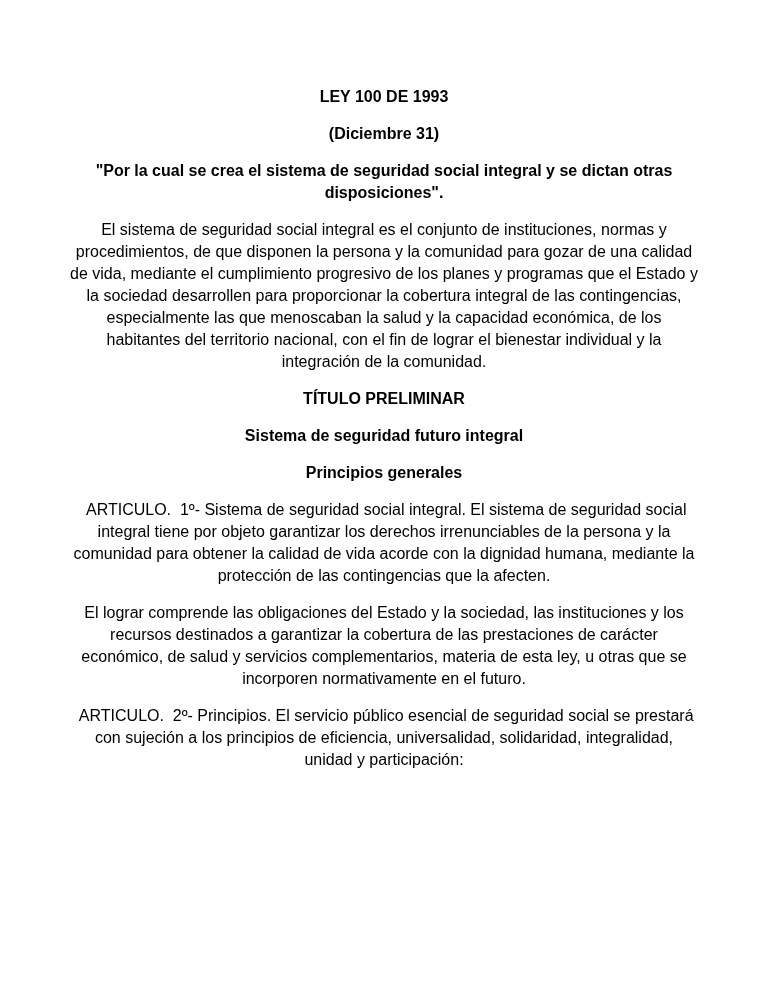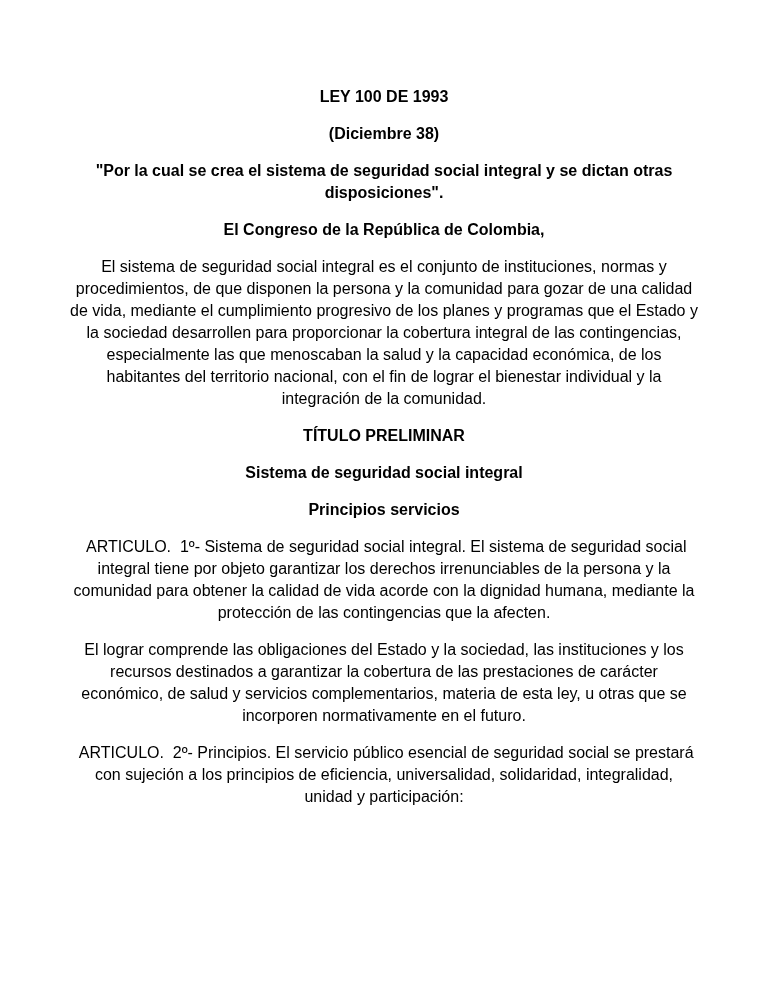--- a/index.html
+++ b/index.html
@@ -36,36 +36,35 @@
     font-weight: normal;
   }
 </style>
 </head>
 <body>
 
 <div class="page">
 
   <p class="heading">LEY 100 DE 1993</p>
 
-  <p class="heading">(Diciembre 38)</p>
+  <p class="heading">(Diciembre 31)</p>
 
   <p class="heading">"Por la cual se crea el sistema de seguridad social integral y se dictan otras disposiciones".</p>
 
-  <p class="heading">El Congreso de la República de Colombia,</p>
 
 
 
   <p class="body-par">El sistema de seguridad social integral es el conjunto de instituciones, normas y procedimientos, de que disponen la persona y la comunidad para gozar de una calidad de vida, mediante el cumplimiento progresivo de los planes y programas que el Estado y la sociedad desarrollen para proporcionar la cobertura integral de las contingencias, especialmente las que menoscaban la salud y la capacidad económica, de los habitantes del territorio nacional, con el fin de lograr el bienestar individual y la integración de la comunidad.</p>
 
   <p class="heading">TÍTULO PRELIMINAR</p>
 
-  <p class="heading">Sistema de seguridad social integral</p>
+  <p class="heading">Sistema de seguridad futuro integral</p>
 
 
-  <p class="heading">Principios servicios</p>
+  <p class="heading">Principios generales</p>
 
   <p class="body-par pre"><span class="lead"> ARTICULO.  1º- Sistema de seguridad social integral</span><span>. El sistema de seguridad social integral tiene por objeto garantizar los derechos irrenunciables de la persona y la comunidad para obtener la calidad de vida acorde con la dignidad humana, mediante la protección de las contingencias que la afecten.</span></p>
 
   <p class="body-par">El lograr comprende las obligaciones del Estado y la sociedad, las instituciones y los recursos destinados a garantizar la cobertura de las prestaciones de carácter económico, de salud y servicios complementarios, materia de esta ley, u otras que se incorporen normativamente en el futuro.</p>
 
   <p class="body-par pre"><span class="lead"> ARTICULO.  2º- Principios</span><span>. El servicio público esencial de seguridad social se prestará con sujeción a los principios de eficiencia, universalidad, solidaridad, integralidad, unidad y participación:</span></p>
 
 </div>
 
 </body></html>

